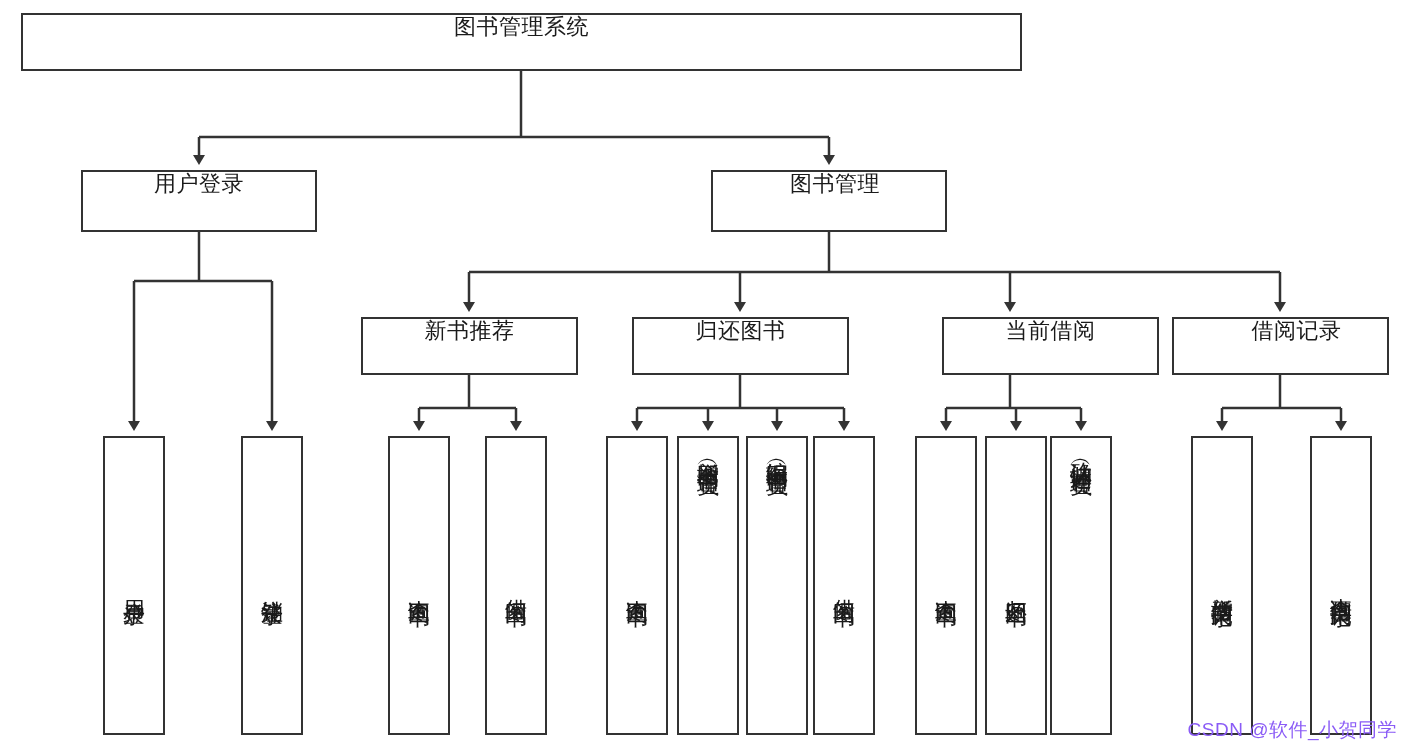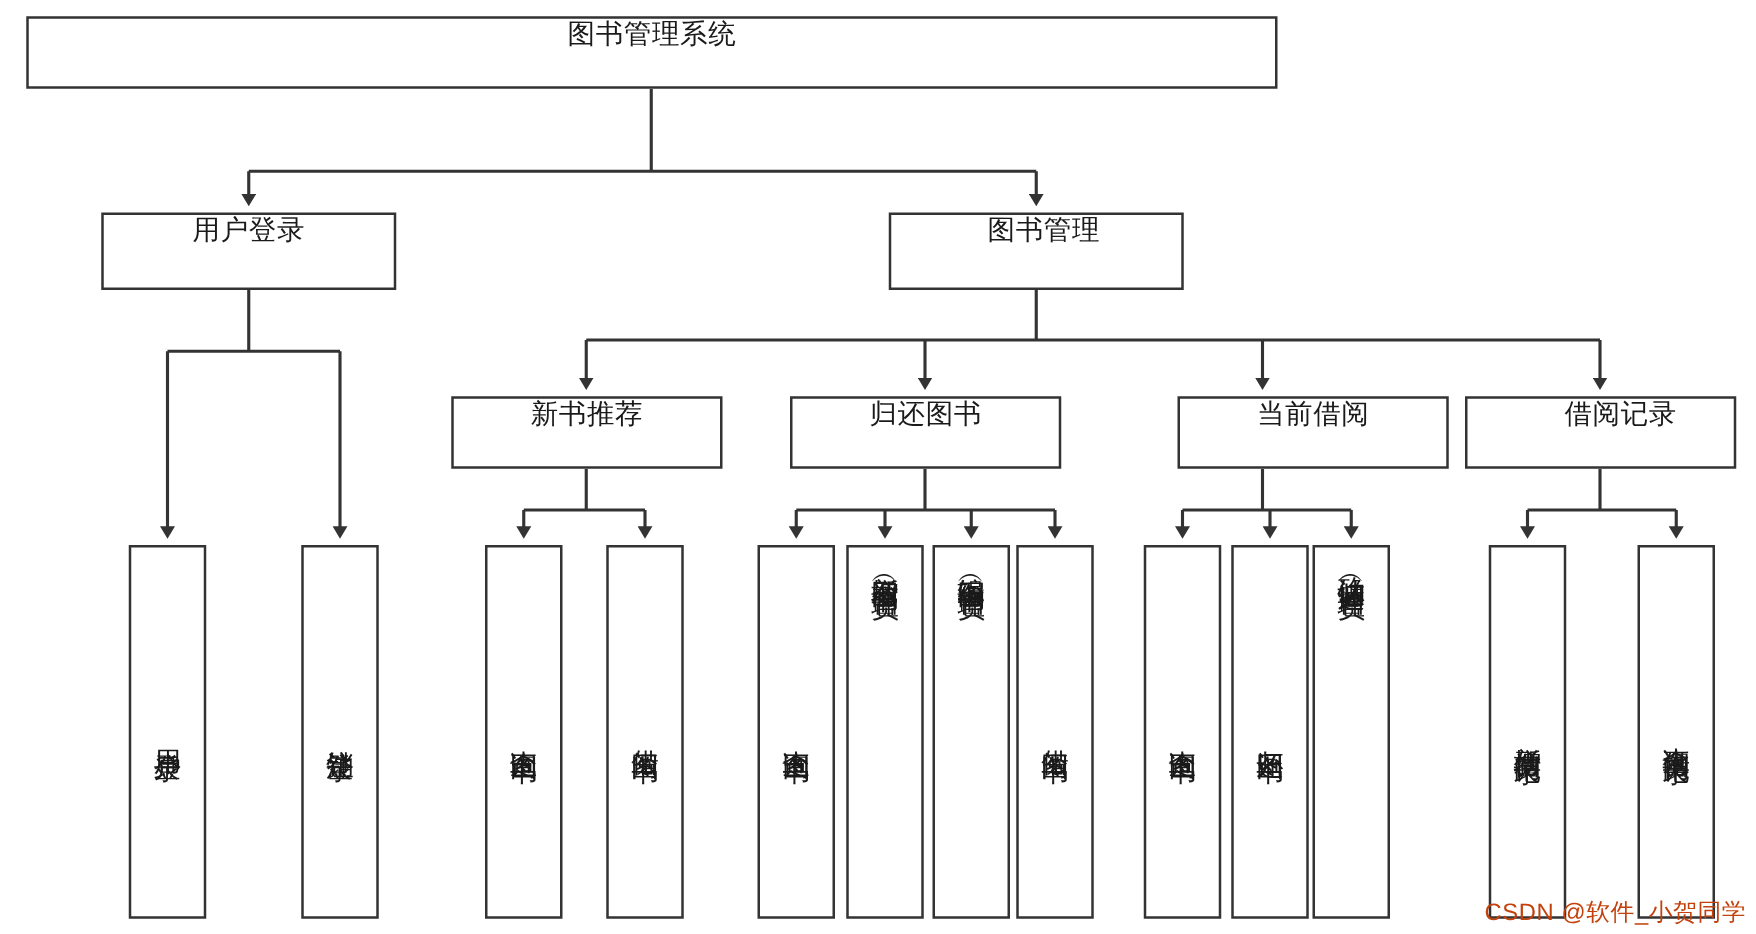--- a/index.html
+++ b/index.html
@@ -59,21 +59,21 @@
   }
   .node.vert.mid {
     align-items: center;
     padding-top: 0;
   }
   #watermark {
     position: absolute;
     right: 8px;
     bottom: 4px;
     font-size: 19px;
-    color: #c2410c;
+    color: #8b5cf6;
     z-index: 3;
     white-space: nowrap;
     letter-spacing: 0.5px;
   }
 </style>
 </head>
 <body>
 
 <div id="canvas">
 

